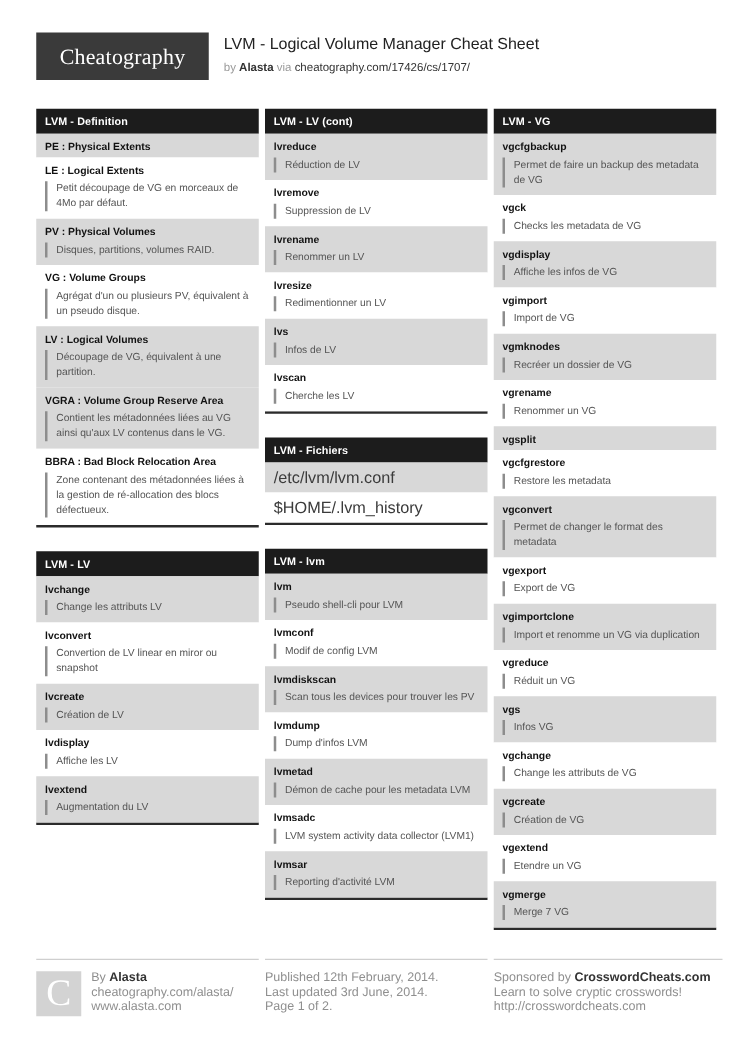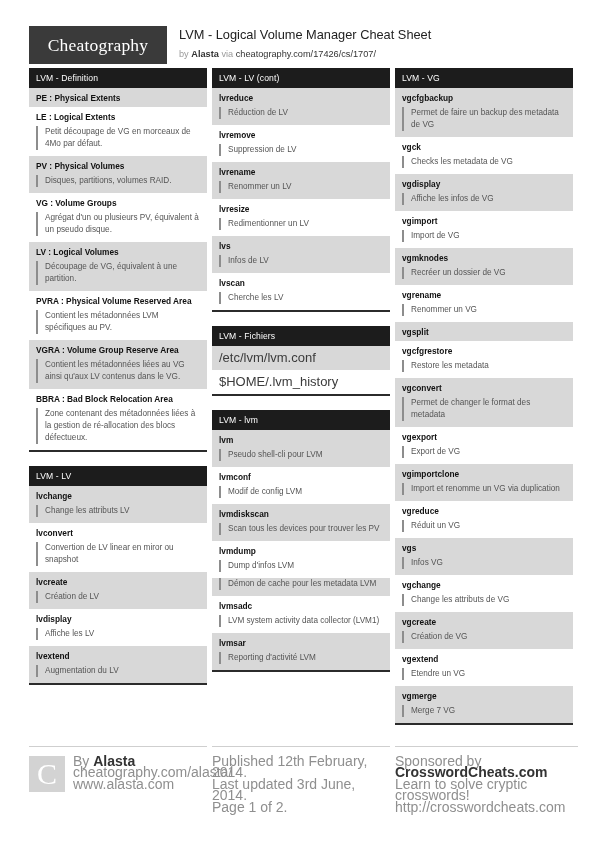--- a/index.html
+++ b/index.html
@@ -80,24 +80,25 @@
 
   
   .block {
     margin-bottom: 14px;
     border-bottom: 2px solid #2b2b2b;
   }
   .block-title {
     background: #1c1c1c;
     color: #ffffff;
     font-size: 8.6px;
-    font-weight: normal;
+    font-weight: bold;
     padding: 5px 7px 5px 7px;
     line-height: 10px;
     letter-spacing: 0.1px;
+    margin-top: 19px;
   }
   .row {
     padding: 0;
   }
   .row.shade { background: #d8d8d8; }
   .row.plain { background: #ffffff; }
   .term {
     font-size: 8.3px;
     font-weight: bold;
     color: #111;
@@ -147,21 +148,21 @@
     background: #d3d3d3;
     color: #ffffff;
     font-family: "Liberation Serif", serif;
     font-size: 30px;
     line-height: 36px;
     text-align: center;
     flex: 0 0 36px;
     margin-right: 8px;
   }
   .ftext {
-    font-size: 14px;
+    font-size: 10px;
     color: #8f8f8f;
     line-height: 11.5px;
   }
   .ftext .strong { color: #333; font-weight: bold; }
 </style>
 </head>
 <body>
 
 <div class="page">
 
@@ -199,26 +200,20 @@
             <div class="defn">
               <span class="bar">Agrégat d'un ou plusieurs PV, équivalent à un pseudo disque.</span>
             </div>
           </div>
           <div class="row shade">
             <div class="term">LV : Logical Volumes</div>
             <div class="defn">
               <span class="bar">Découpage de VG, équivalent à une partition.</span>
             </div>
           </div>
-          <div class="row plain">
-            <div class="term">PVRA : Physical Volume Reserved Area</div>
-            <div class="defn">
-              <span class="bar">Contient les métadonnées LVM spécifiques au PV.</span>
-            </div>
-          </div>
           <div class="row shade">
             <div class="term">VGRA : Volume Group Reserve Area</div>
             <div class="defn">
               <span class="bar">Contient les métadonnées liées au VG ainsi qu'aux LV contenus dans le VG.</span>
             </div>
           </div>
           <div class="row plain">
             <div class="term">BBRA : Bad Block Relocation Area</div>
             <div class="defn">
               <span class="bar">Zone contenant des métadonnées liées à la gestion de ré-allocation des blocs défectueux.</span>
@@ -328,20 +323,21 @@
               <span class="bar">Scan tous les devices pour trouver les PV</span>
             </div>
           </div>
           <div class="row plain">
             <div class="term">lvmdump</div>
             <div class="defn">
               <span class="bar">Dump d'infos LVM</span>
             </div>
           </div>
           <div class="row shade">
+            <div class="term">lvmetad</div>
             <div class="defn">
               <span class="bar">Démon de cache pour les metadata LVM</span>
             </div>
           </div>
           <div class="row plain">
             <div class="term">lvmsadc</div>
             <div class="defn">
               <span class="bar">LVM system activity data collector (LVM1)</span>
             </div>
           </div>

